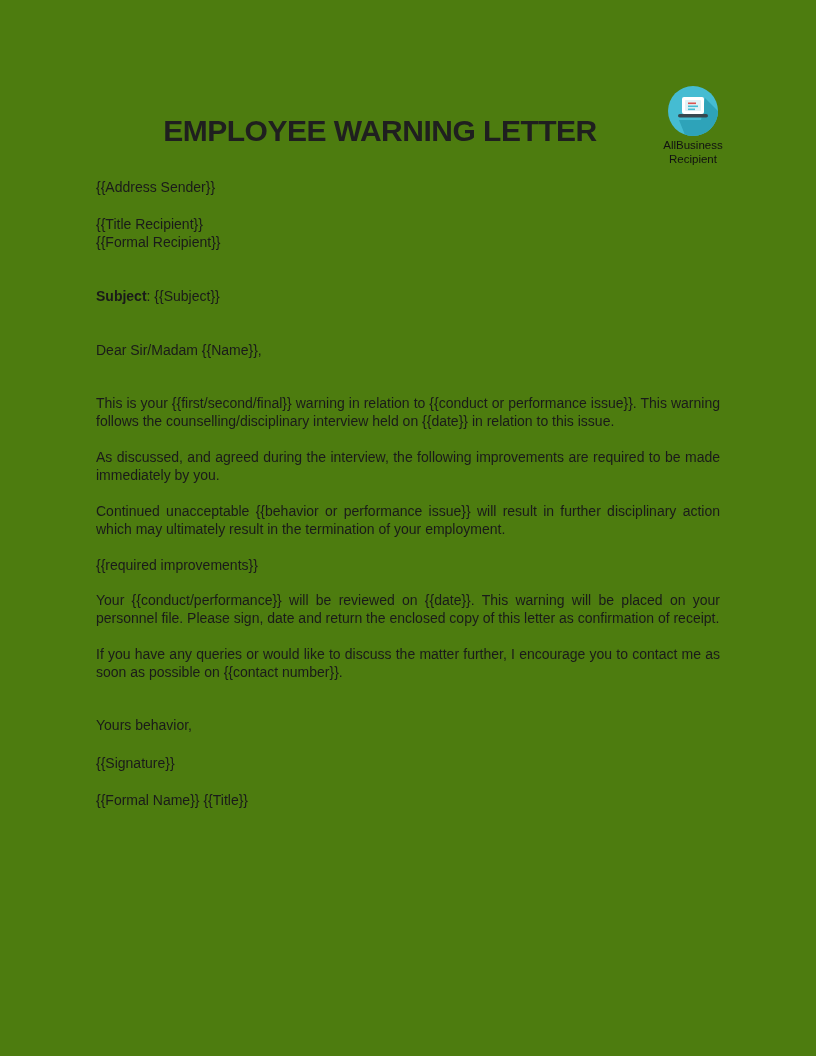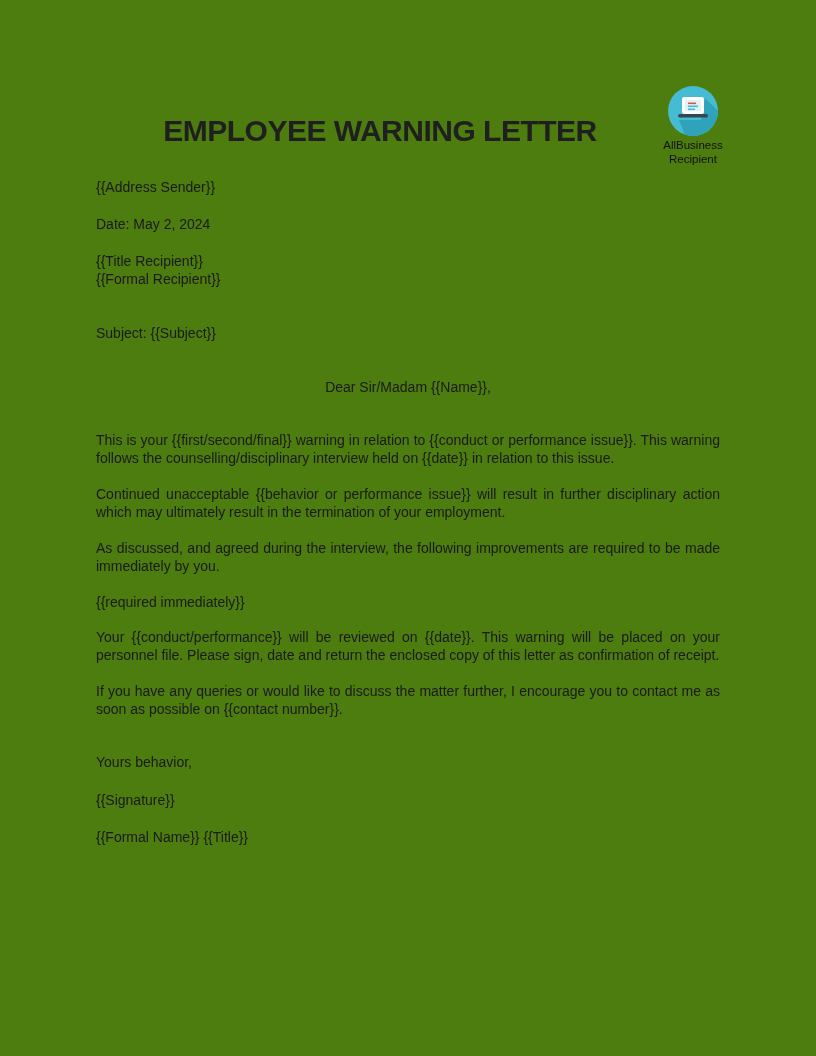--- a/index.html
+++ b/index.html
@@ -47,25 +47,25 @@
     left: 96px;
     top: 178px;
     width: 624px;
     font-size: 14px;
     line-height: 18px;
   }
   .body-block p { margin: 0; }
   .mb-line   { margin-bottom: 19px !important; }
   .mb-para   { margin-bottom: 18px !important; }
   .mb-double { margin-bottom: 36px !important; }
-  .mb-dear   { margin-bottom: 35px !important; text-align: center; }
+  .mb-dear   { margin-bottom: 35px !important; }
   .mb-req    { margin-bottom: 17px !important; }
   .mb-close  { margin-bottom: 20px !important; }
   .justify   { text-align: justify; }
-  .bold      { font-weight: normal; }
+  .bold      { font-weight: bold; }
 </style>
 </head>
 <body>
 
 <div class="page">
 
   <h1 class="doc-title">EMPLOYEE WARNING LETTER</h1>
 
   <div class="logo">
     <span>
@@ -86,32 +86,31 @@
         <rect x="23" y="24.5" width="7" height="1.6" fill="#45bcd2"></rect>
         <rect x="13" y="30" width="30" height="3.6" rx="1.8" fill="#37474f"></rect>
       </svg>
     </span>
     <div class="logo-text">AllBusiness</div>
     <div class="logo-text">Recipient</div>
   </div>
 
   <div class="body-block">
     <p class="mb-line">{{Address Sender}}</p>
-    <p class="mb-line">Date: May 2, 2024</p>
     <p>{{Title Recipient}}</p>
     <p class="mb-double">{{Formal Recipient}}</p>
 
     <p class="mb-double"><span class="bold">Subject</span><span>: {{Subject}}</span></p>
 
     <p class="mb-dear">Dear Sir/Madam {{Name}},</p>
 
     <p class="mb-para justify">This is your {{first/second/final}} warning in relation to {{conduct or performance issue}}. This warning follows the counselling/disciplinary interview held on {{date}} in relation to this issue.</p>
+    <p class="mb-para justify">As discussed, and agreed during the interview, the following improvements are required to be made immediately by you.</p>
     <p class="mb-para justify">Continued unacceptable {{behavior or performance issue}} will result in further disciplinary action which may ultimately result in the termination of your employment.</p>
-    <p class="mb-para justify">As discussed, and agreed during the interview, the following improvements are required to be made immediately by you.</p>
-    <p class="mb-req">{{required immediately}}</p>
+    <p class="mb-req">{{required improvements}}</p>
     <p class="mb-para justify">Your {{conduct/performance}} will be reviewed on {{date}}. This warning will be placed on your personnel file. Please sign, date and return the enclosed copy of this letter as confirmation of receipt.</p>
     <p class="mb-dear justify">If you have any queries or would like to discuss the matter further, I encourage you to contact me as soon as possible on {{contact number}}.</p>
 
     <p class="mb-close">Yours behavior,</p>
     <p class="mb-line">{{Signature}}</p>
     <p>{{Formal Name}} {{Title}}</p>
   </div>
 
 </div>
 

